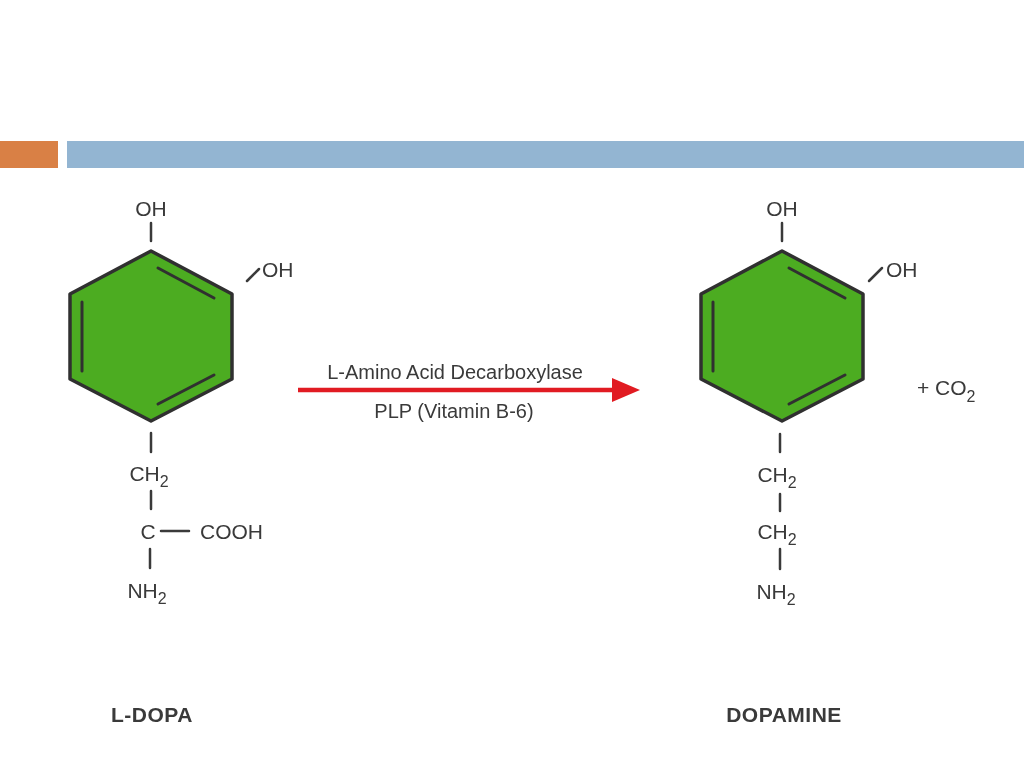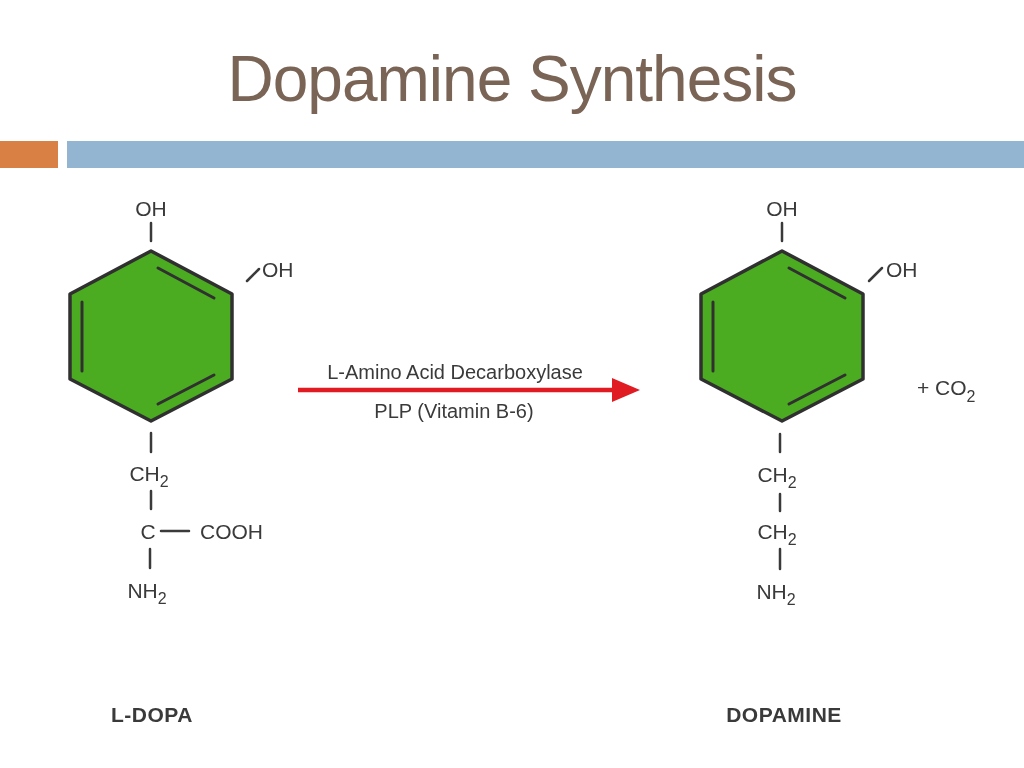--- a/index.html
+++ b/index.html
@@ -57,21 +57,20 @@
   .bond  { stroke: #3A3A3A; stroke-width: 2.5; stroke-linecap: round; }
   .ring  { stroke: #303030; stroke-width: 3.5; stroke-linejoin: round; }
   .dbond { stroke: #303030; stroke-width: 3;   stroke-linecap: round; }
   .arrow-line { stroke-width: 4.5; }
 </style>
 </head>
 <body>
 
 <div class="slide">
 
-  <h1 class="title">Dopamine Synthesis</h1>
 
   <div class="accent-orange"></div>
   <div class="accent-blue"></div>
 
   <svg class="diagram" viewBox="0 0 1024 768">
 
     <g>
       <text class="chem" x="151" y="216" text-anchor="middle">OH</text>
       <line class="bond" x1="151" y1="223" x2="151" y2="241"></line>
 

